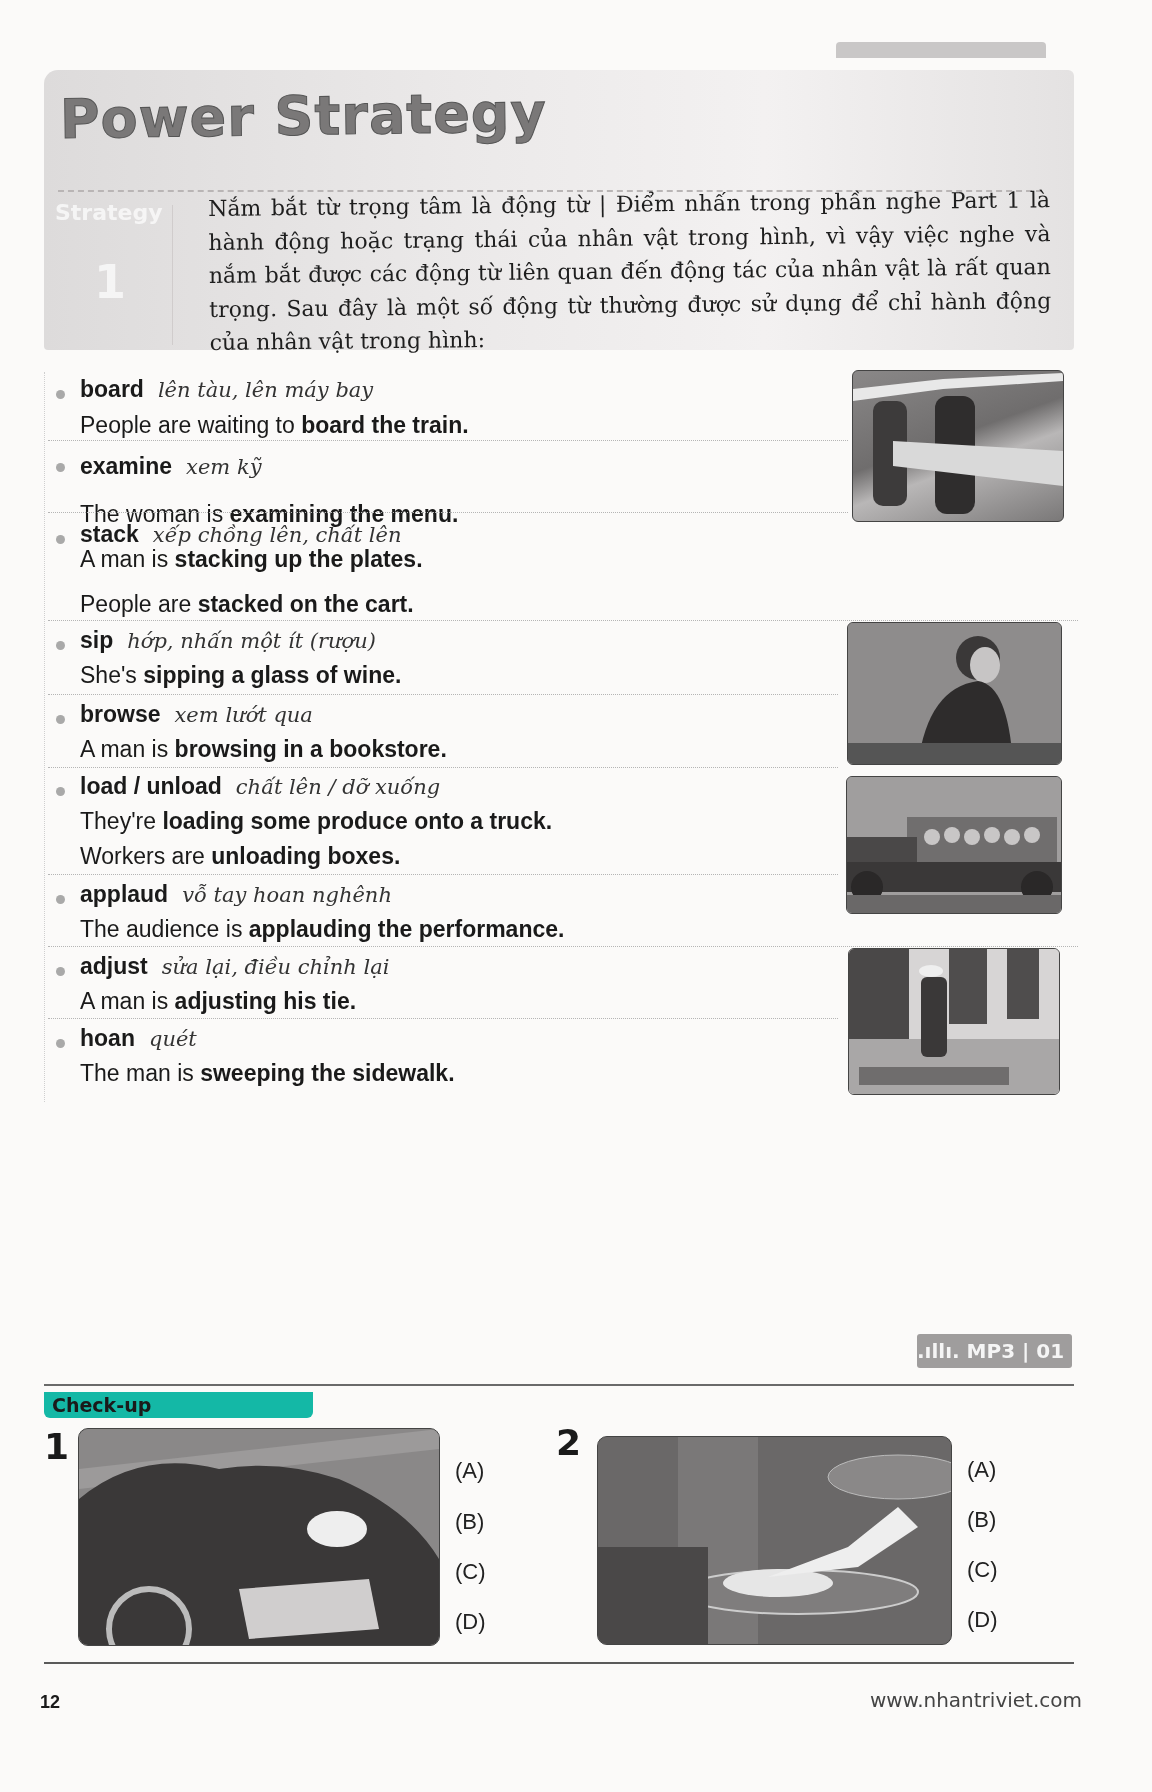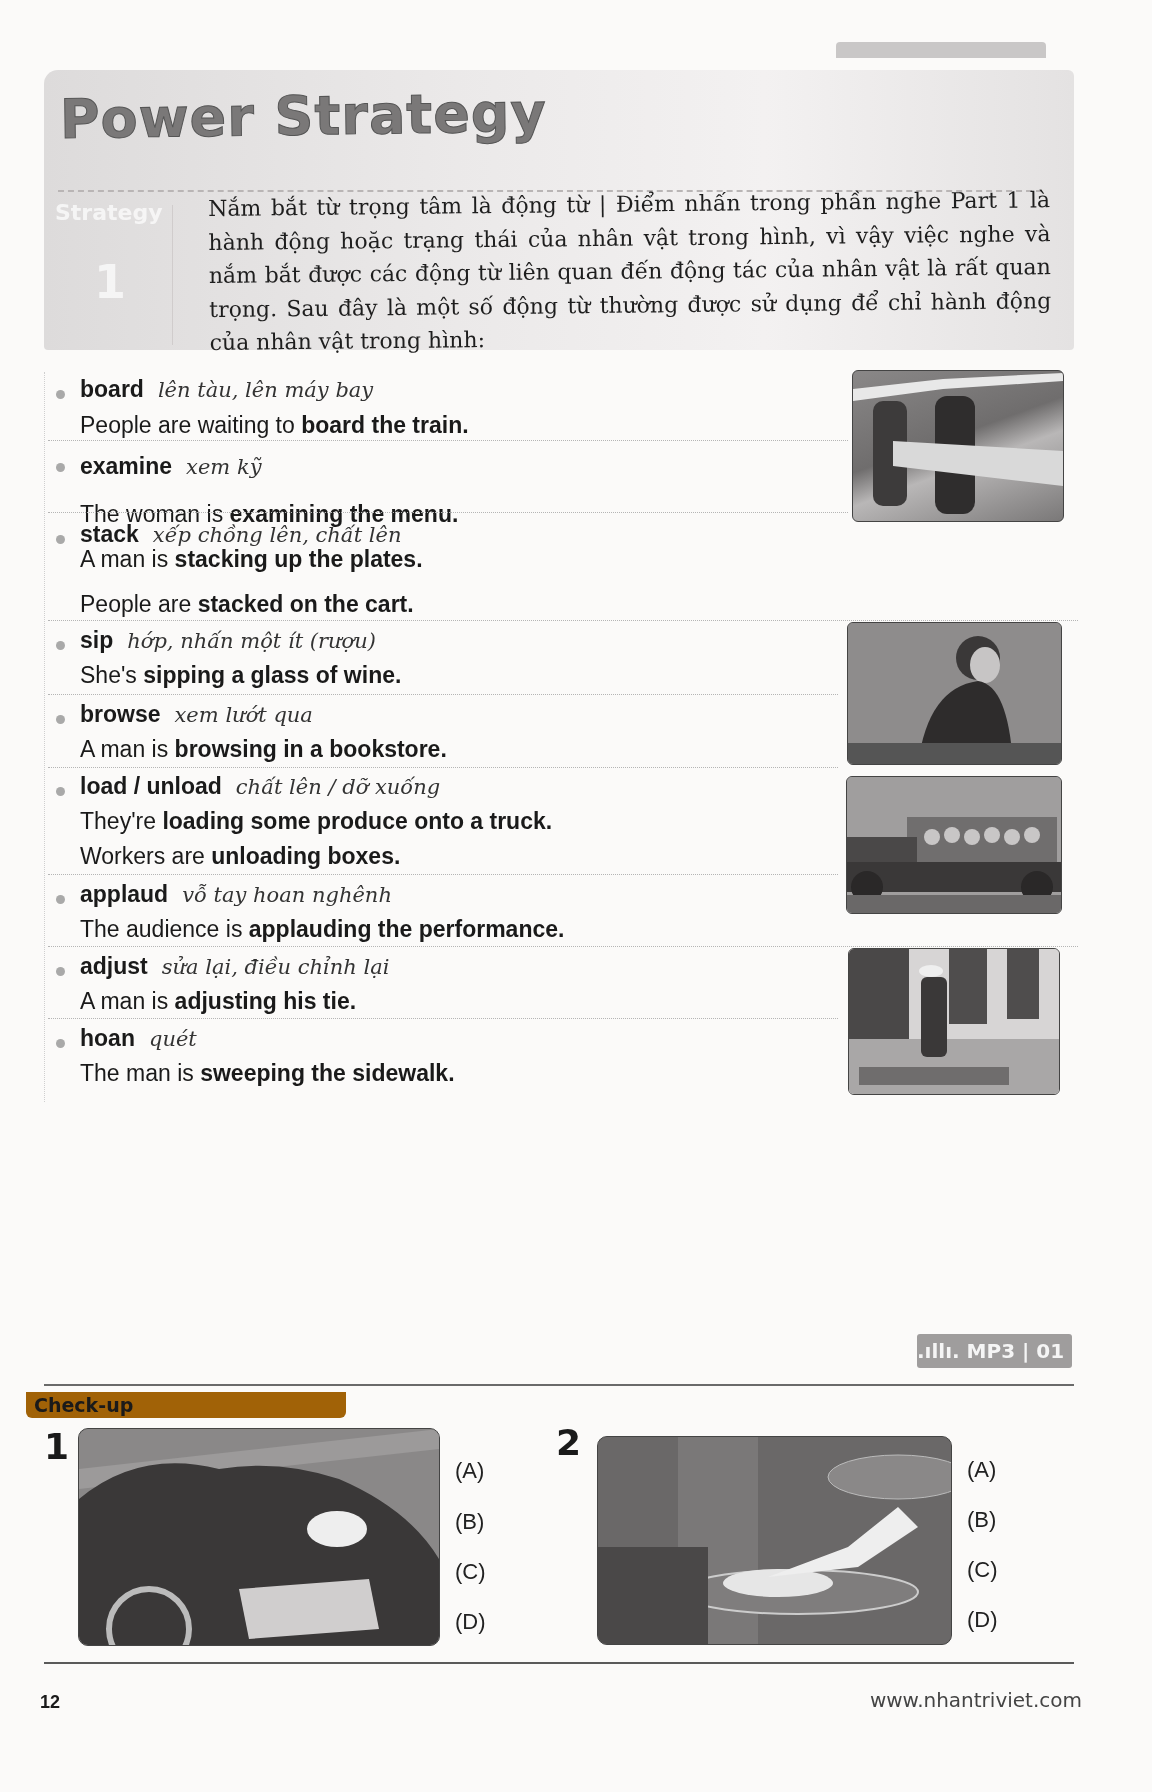--- a/index.html
+++ b/index.html
@@ -20,21 +20,21 @@
   .bullet{position:absolute;left:4px;width:9px;height:9px;border-radius:50%;background:#a9a9a9;}
   .head{position:absolute;left:28px;font-size:23px;font-weight:bold;white-space:nowrap;}
   .head .gloss{font-family:"DejaVu Serif",serif;font-style:italic;font-weight:normal;color:#333;font-size:21px;margin-left:14px;}
   .ex{position:absolute;left:28px;font-size:23px;white-space:nowrap;}
   .ex b{font-weight:bold;}
   .sep{position:absolute;left:48px;border-top:1px dotted #b5b5b5;}
   .photo{position:absolute;border-radius:6px;overflow:hidden;border:1px solid #444;}
   
   .mp3{left:917px;top:1334px;width:155px;height:34px;background:#9f9d9d;border-radius:3px;color:#f5f5f5;font-family:"DejaVu Sans",sans-serif;font-weight:bold;font-size:20px;line-height:34px;}
   .hline{left:44px;top:1384px;width:1030px;border-top:2px solid #6a6a6a;}
-  .checkup-label{left:26px;top:1392px;width:320px;height:26px;background:#a16207;border-radius:0 0 6px 6px;font-family:"DejaVu Sans",sans-serif;font-weight:bold;font-size:19px;line-height:26px;padding-left:8px;box-sizing:border-box;}
+  .checkup-label{left:44px;top:1392px;width:269px;height:26px;background:#14b8a6;border-radius:0 0 6px 6px;font-family:"DejaVu Sans",sans-serif;font-weight:bold;font-size:19px;line-height:26px;padding-left:8px;box-sizing:border-box;}
   .qnum{font-family:"DejaVu Sans",sans-serif;font-weight:bold;font-size:36px;}
   .opt{font-size:22px;color:#222;}
   .footline{left:44px;top:1662px;width:1030px;border-top:2px solid #5a5a5a;}
   .pagenum{left:40px;top:1692px;font-size:18px;font-weight:bold;}
   .url{right:70px;top:1688px;font-family:"DejaVu Sans",sans-serif;font-size:20px;color:#444;}
 </style>
 </head>
 <body>
 
 <div class="abs top-tab"></div>

